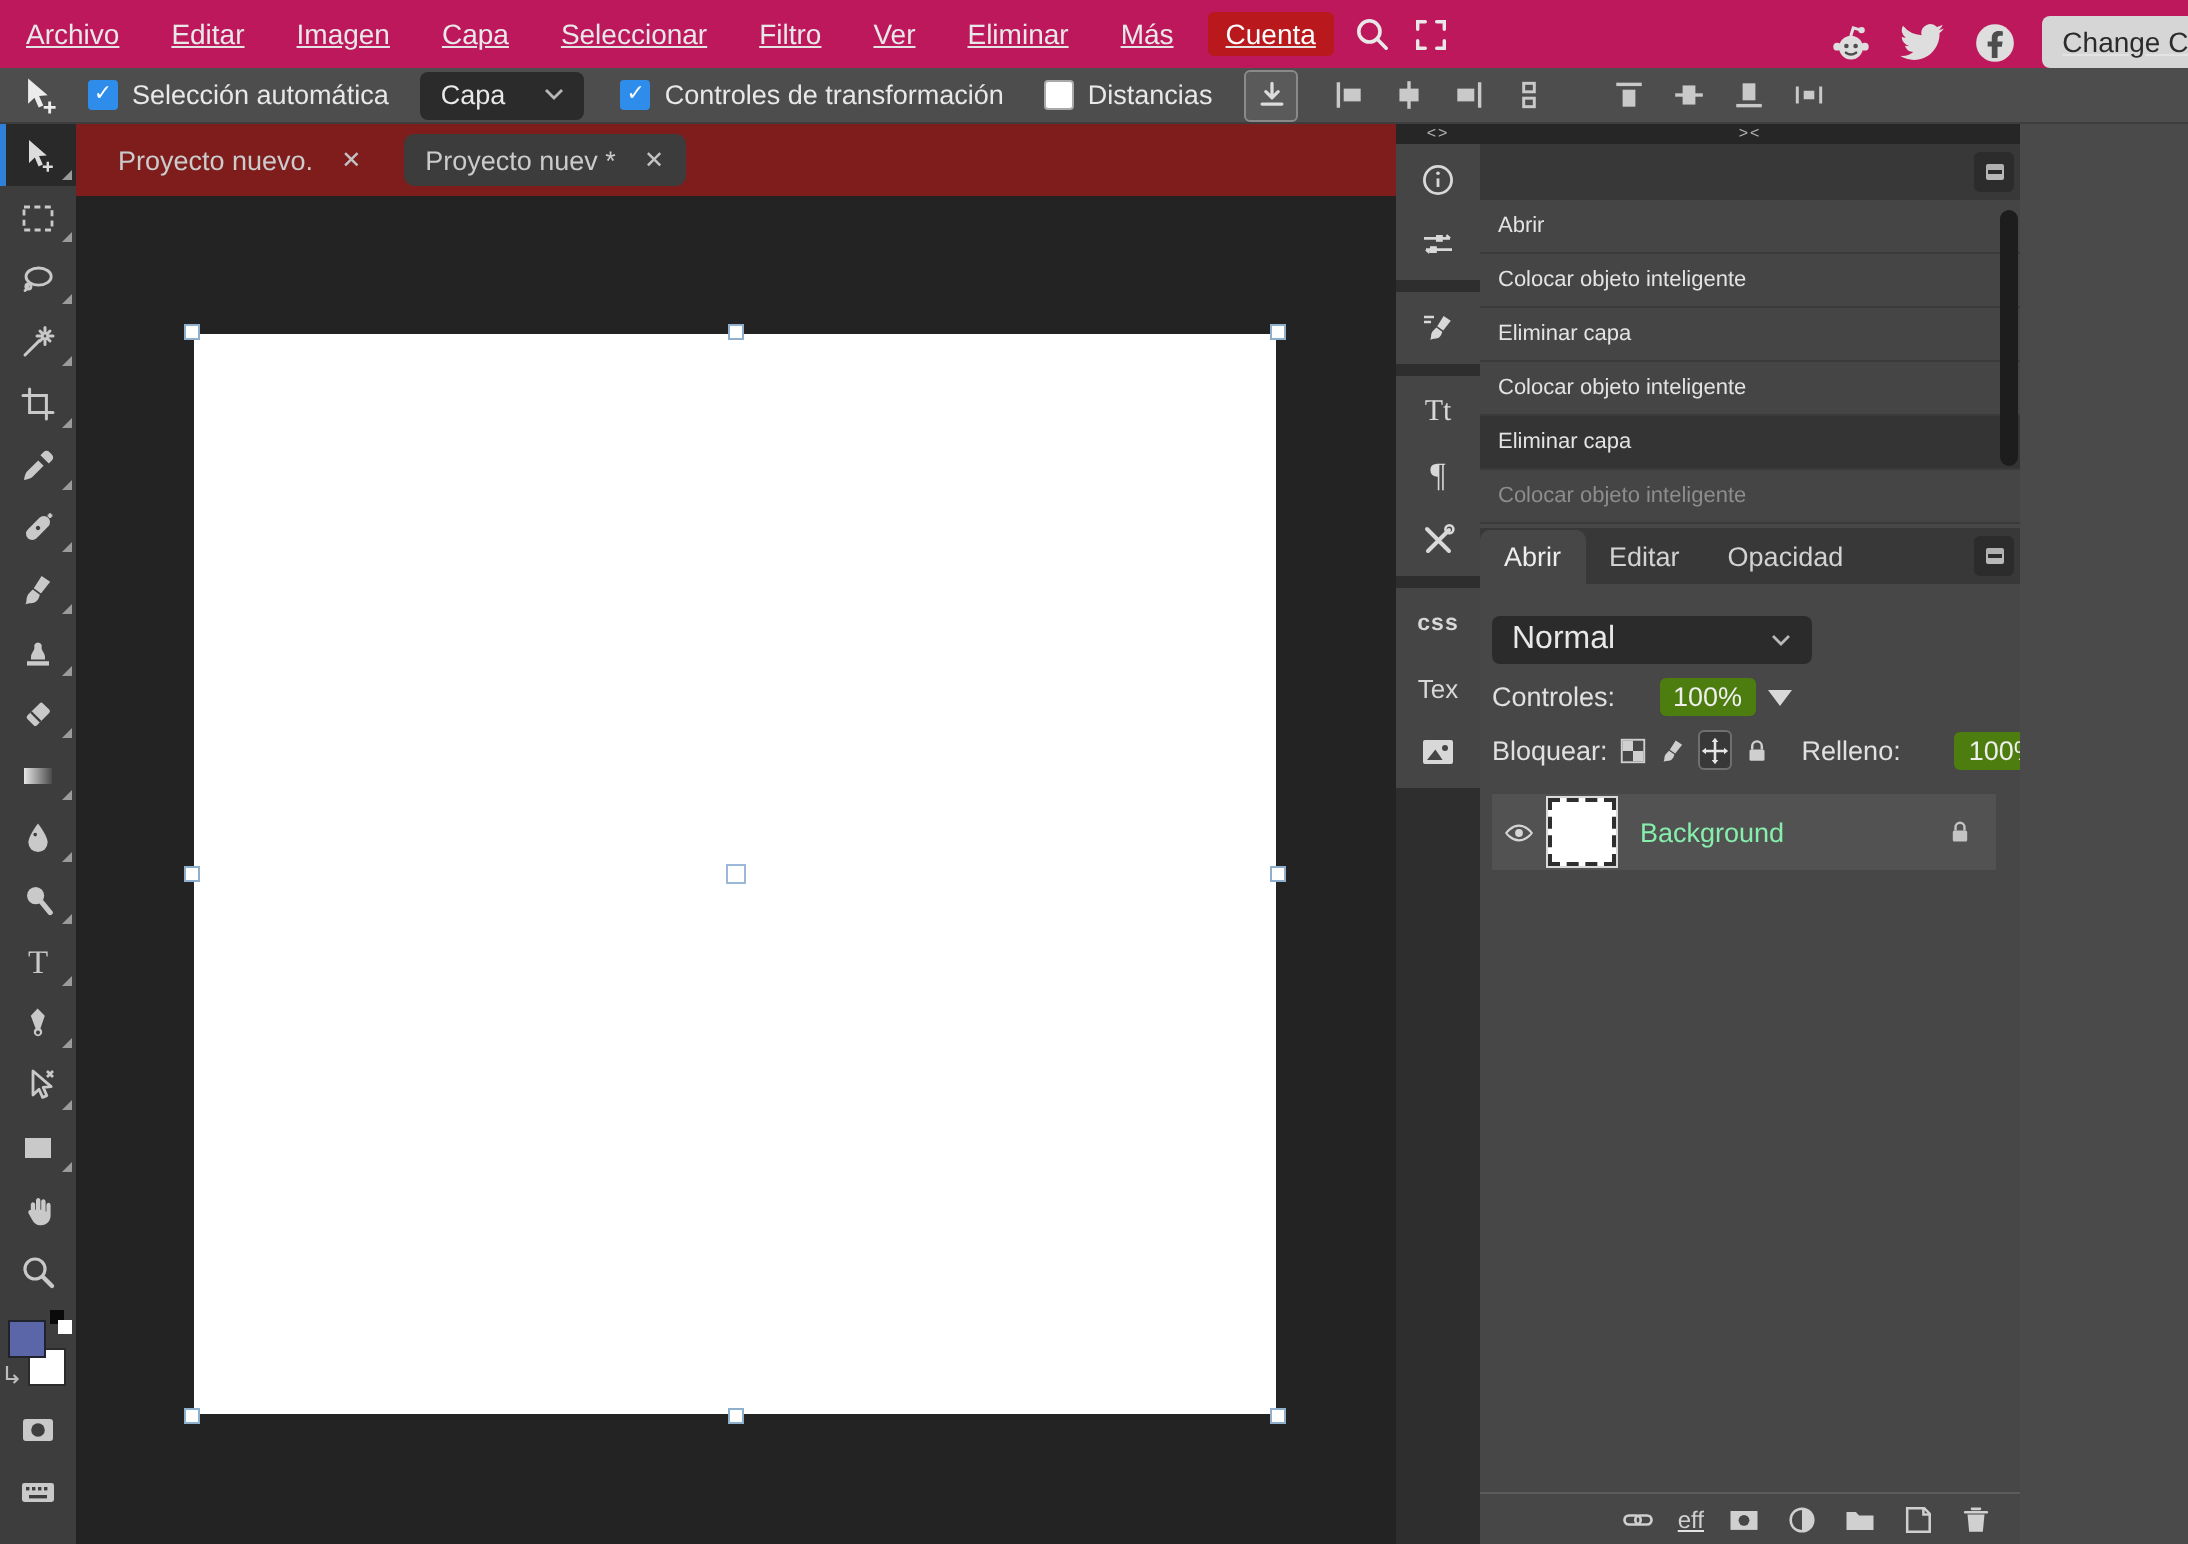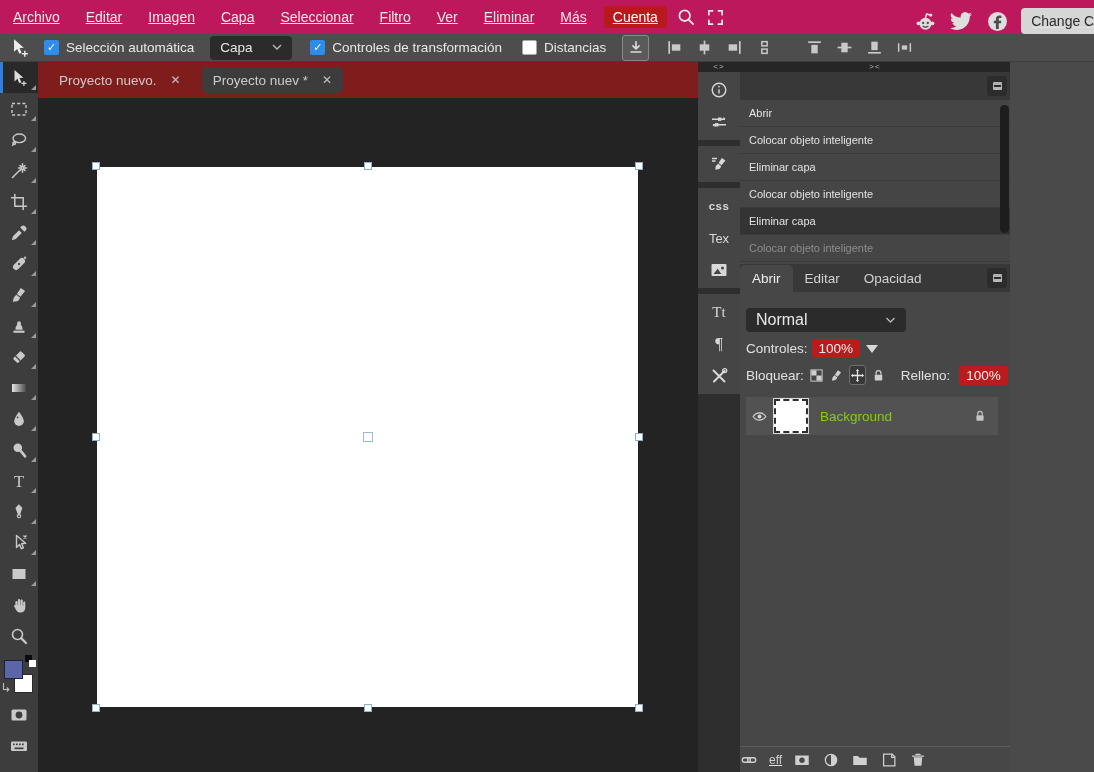--- a/index.html
+++ b/index.html
@@ -92,34 +92,34 @@
   .pm-inner::after{content:"";position:absolute;left:1px;top:3px;right:1px;height:2px;background:#2c2c2c;}
   .hist-wrap{position:relative;}
   .hrow{height:27px;line-height:26px;padding-left:9px;font-size:11px;color:#e3e3e3;
         background:#454545;border-bottom:1px solid #3a3a3a;overflow:hidden;white-space:nowrap;}
   .hrow.selected{background:#343434;}
   .hrow.dimmed{color:#8d8d8d;}
   .hist-scroll{position:absolute;right:1px;top:5px;width:9px;height:128px;background:#1d1d1d;border-radius:5px;}
   .layers-body{padding:16px 6px 0;}
   .blend-dd{width:160px;justify-content:space-between;}
   .prow{display:flex;align-items:center;margin-top:7px;font-size:13.5px;color:#e0e0e0;}
-  .valbox{background:#b91c1c;border-radius:3px;padding:2px 7px;margin-left:4px;color:#efefef;}
+  .valbox{background:#4d7c0f;border-radius:3px;padding:2px 7px;margin-left:22px;color:#efefef;}
   .tri{width:0;height:0;border-left:6px solid transparent;border-right:6px solid transparent;
        border-top:8px solid #d8d8d8;margin-left:6px;}
   .lockrow{gap:5px;}
   .lock-ic{display:flex;align-items:center;justify-content:center;width:18px;height:18px;}
   .lock-ic.boxed{background:#383838;border:1px solid #6f6f6f;border-radius:3px;width:20px;height:20px;}
   .fill-label{margin-left:10px;}
   .layer-row{margin-top:12px;height:38px;background:#525252;display:flex;align-items:center;width:calc(100% - 6px);}
   .eye-btn{width:26px;display:flex;justify-content:center;}
   .layer-thumb{width:34px;height:34px;background:#fff;border:2px dashed #2e2e2e;outline:1px solid #d9d9d9;margin-left:2px;}
-  .layer-name{margin-left:12px;font-size:13.5px;color:#84cc16;flex:1;}
+  .layer-name{margin-left:12px;font-size:13.5px;color:#86efac;flex:1;}
   .layer-lock{margin-right:10px;}
   .panel-footer{position:absolute;left:0;right:0;bottom:0;height:26px;border-top:1px solid #5c5c5c;
-                display:flex;align-items:center;gap:11px;padding-right:13px;text-decoration:underline;}
+                display:flex;align-items:center;justify-content:flex-end;gap:11px;padding-right:13px;text-decoration:underline;}
   .f-icon{display:flex;align-items:center;justify-content:center;position:relative;}
   .f-eff{font-size:12px;color:#d0d0d0;}
   .gutter{position:absolute;left:1010px;top:62px;right:0;bottom:0;background:#4a4a4a;}
 </style>
 </head>
 <body>
 
 <div id="app">
 
   <div class="menubar">
@@ -460,44 +460,44 @@
       <div class="ticon">
         <svg width="20" height="20" viewBox="0 0 20 20">
             <path d="M3 4.5h5M3 7h3.5" stroke="#d8d8d8" stroke-width="1.3"></path>
             <path fill="#d8d8d8" d="M12.8 4l3.6 2.4-3.8 4.9-3-2.2z"></path>
             <path fill="#d8d8d8" d="M9.2 9.7l2.9 2.2s-.3 2.3-2 3.1c-1.4.6-3.2.2-4 1 .7-1.3.1-2.6.9-3.9.6-1 2.2-2.4 2.2-2.4z"></path>
           </svg>
       </div>
     </div>
     <div class="tgroup">
       <div class="ticon">
+          <span class="txt-tt">Tt</span>
+        </div>
+      <div class="ticon">
+          <span class="txt-para">¶</span>
+        </div>
+      <div class="ticon">
+        <svg width="20" height="20" viewBox="0 0 20 20" fill="none" stroke="#d8d8d8">
+            <path d="M5 15.5L15.5 5M4.5 4.5l11 11" stroke-width="2" stroke-linecap="round"></path>
+            <circle cx="15.7" cy="4.6" r="2" stroke-width="1.3"></circle>
+          </svg>
+      </div>
+    </div>
+    <div class="tgroup">
+      <div class="ticon">
           <span class="txt-css">css</span>
         </div>
       <div class="ticon">
           <span class="txt-tex">Tex</span>
         </div>
       <div class="ticon">
         <svg width="20" height="20" viewBox="0 0 20 20">
             <rect x="2.5" y="4" width="15" height="12" rx="1" fill="#d8d8d8"></rect>
             <circle cx="13.5" cy="8" r="1.5" fill="#454545"></circle>
             <path fill="#454545" d="M4.5 14l4.2-5.2 3.6 5.2z"></path>
-          </svg>
-      </div>
-    </div>
-    <div class="tgroup">
-      <div class="ticon">
-          <span class="txt-tt">Tt</span>
-        </div>
-      <div class="ticon">
-          <span class="txt-para">¶</span>
-        </div>
-      <div class="ticon">
-        <svg width="20" height="20" viewBox="0 0 20 20" fill="none" stroke="#d8d8d8">
-            <path d="M5 15.5L15.5 5M4.5 4.5l11 11" stroke-width="2" stroke-linecap="round"></path>
-            <circle cx="15.7" cy="4.6" r="2" stroke-width="1.3"></circle>
           </svg>
       </div>
     </div>
   </div>
 
   <div class="panels">
     <div class="panel-strip"><span>&gt;&lt;</span></div>
 
     <div class="panel-tabbar">
       <span class="panel-menu">

